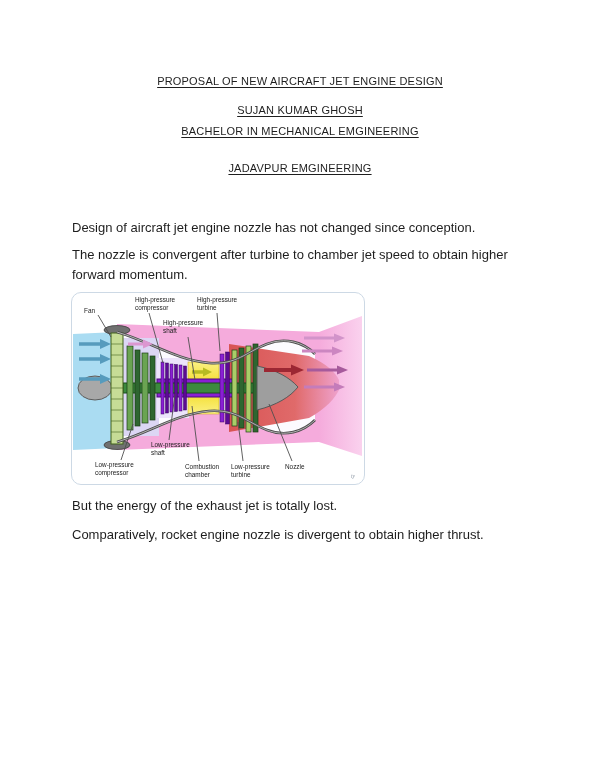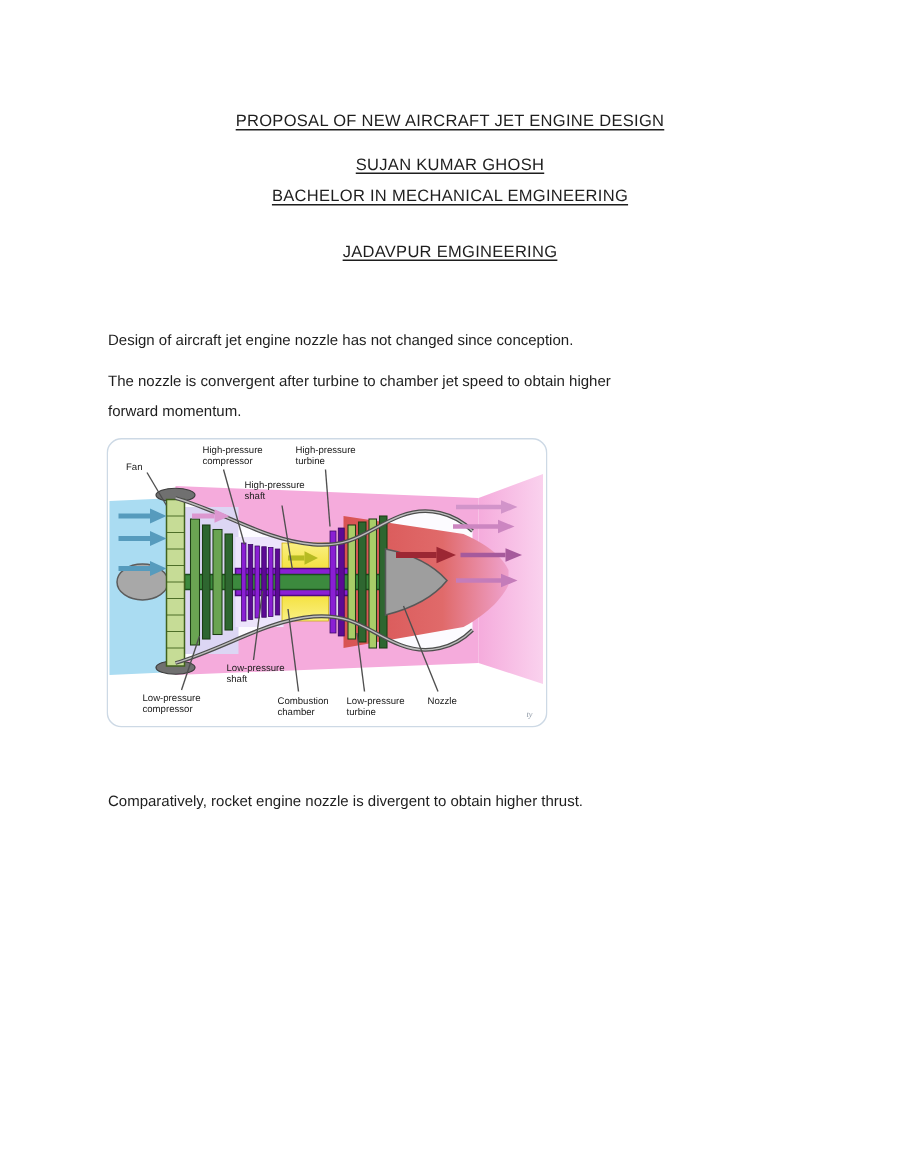--- a/index.html
+++ b/index.html
@@ -1,21 +1,21 @@
 <!DOCTYPE html>
 <html><head>
 <meta charset="utf-8">
 <style>
   html,body{margin:0;padding:0;background:#ffffff;}
   .page{position:relative;width:600px;height:630px;background:#ffffff;overflow:hidden;
         font-family:"Liberation Sans",sans-serif;color:#1e1e1e;}
   .heading{position:absolute;left:0;width:100%;text-align:center;font-size:11px;line-height:14px;
         color:#1e1e1e;text-decoration:underline;text-underline-offset:2px;letter-spacing:.2px;}
   .h1{top:74px}.h2{top:103px}.h3{top:124px}.h4{top:161px}.h5{top:190px}
-  .body-text{position:absolute;left:72px;font-size:10px;line-height:20px;color:#1e1e1e;white-space:nowrap;}
+  .body-text{position:absolute;left:72px;font-size:13px;line-height:20px;color:#1e1e1e;white-space:nowrap;}
   .p1{top:218px}.p2{top:245px}.p3{top:496px}.p4{top:525px}
   .figure{position:absolute;left:71px;top:292px;width:294px;height:193px;}
   .figure svg{display:block}
   .dlabel{font-family:"Liberation Sans",sans-serif;font-size:6.4px;fill:#202020;}
   .sig{font-family:"Liberation Serif",serif;font-style:italic;font-size:5.5px;fill:#8b96a3;}
   .ptr{stroke:#4f4f4f;stroke-width:.9;fill:none;}
 </style>
 </head>
 <body>
 
@@ -186,15 +186,16 @@
         <text class="dlabel" x="114" y="177">Combustion</text>
         <text class="dlabel" x="114" y="184.5">chamber</text>
         <text class="dlabel" x="160" y="177">Low-pressure</text>
         <text class="dlabel" x="160" y="184.5">turbine</text>
         <text class="dlabel" x="214" y="177">Nozzle</text>
         <text class="sig" x="280" y="186">ty</text>
       </g>
     </svg>
   </div>
 
+  <div class="body-text p3">But the energy of the exhaust jet is totally lost.</div>
   <div class="body-text p4">Comparatively, rocket engine nozzle is divergent to obtain higher thrust.</div>
 
 </div>
 
 </body></html>

